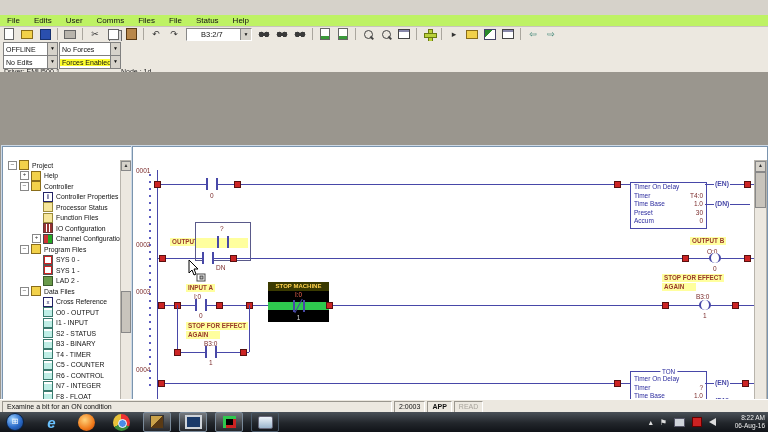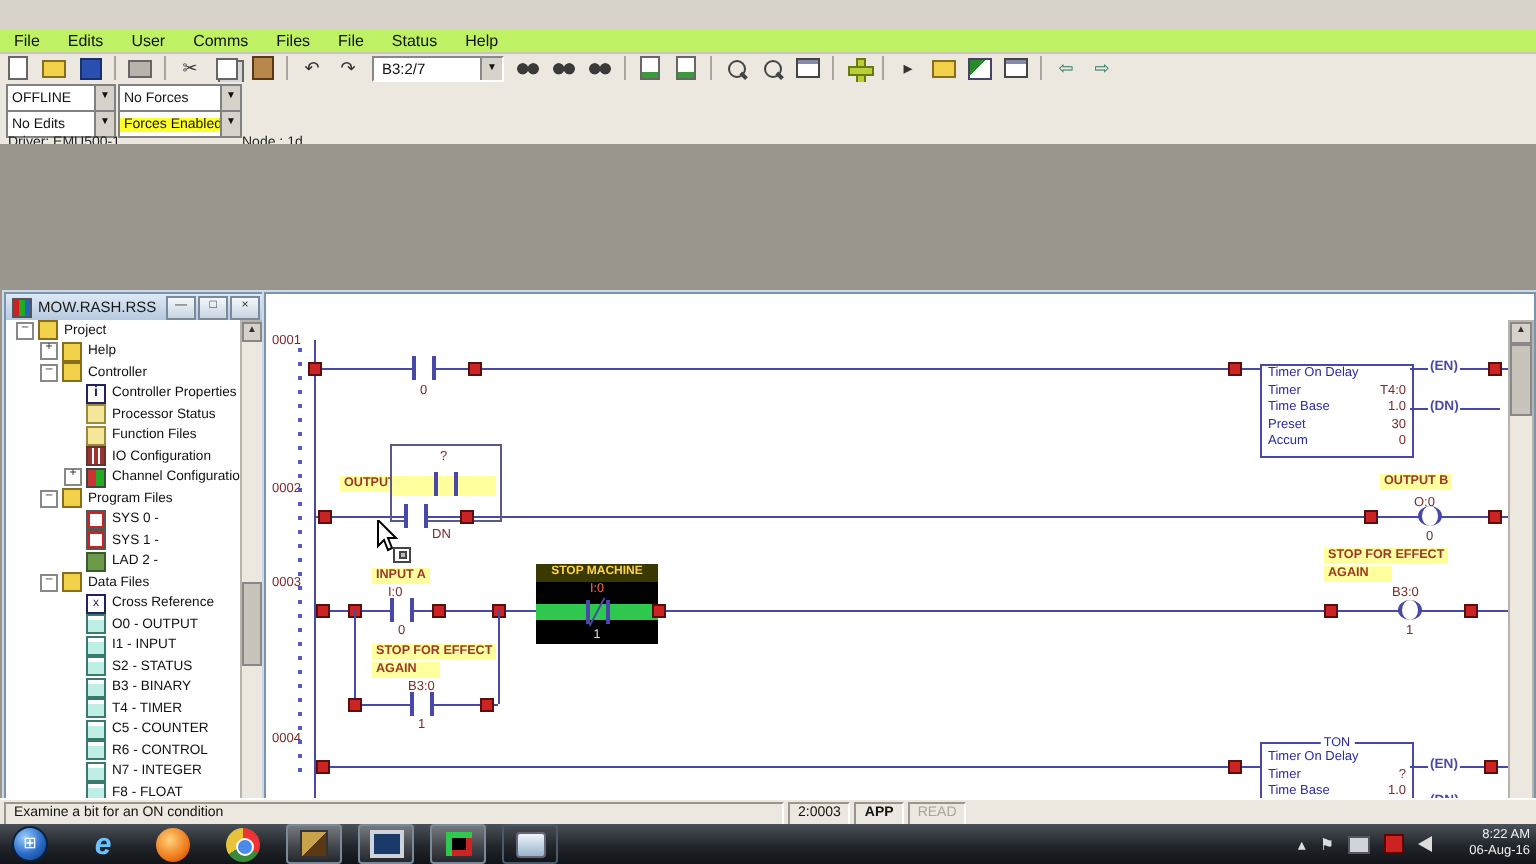--- a/index.html
+++ b/index.html
@@ -36,21 +36,21 @@
   .g-zoom{width:7px;height:7px;border:1.5px solid #444;border-radius:50%;position:relative;}
   .g-zoom:after{content:"";position:absolute;left:5px;top:6px;width:4px;height:1.5px;background:#444;transform:rotate(45deg);}
   .g-window{width:10px;height:8px;background:#fff;border:1px solid #444;box-shadow:inset 0 2px 0 #88a;}
   .g-plus{position:relative;width:11px;height:11px;}
   .g-plus:before{content:"";position:absolute;left:4px;top:0;width:3px;height:11px;background:#b9d03a;border:1px solid #6a7a10;}
   .g-plus:after{content:"";position:absolute;left:0;top:4px;width:11px;height:3px;background:#b9d03a;border:1px solid #6a7a10;}
   .g-chart{width:10px;height:9px;background:linear-gradient(135deg,#2a8a2a 40%,#fff 40%);border:1px solid #446;}
   .g-arrow{font-size:9px;color:#2a7a6a;line-height:9px;}
   #addrcombo{width:64px;height:11px;background:#fff;border:1px solid #888;border-color:#888 #fff #fff #888;
     display:flex;align-items:center;margin:0 3px;}
-  #addrcombo .val{flex:1;padding-left:4px;font-size:7.5px;}
+  #addrcombo .val{flex:1;padding-left:14px;font-size:7.5px;}
   #addrcombo .drop{width:10px;height:11px;background:#d6d2ca;border-left:1px solid #888;text-align:center;font-size:5px;line-height:11px;}
   
   #toolbar2{left:0;top:41px;width:768px;height:31px;background:#ece8e0;border-bottom:2px solid #b8b4ac;}
   .combo{position:absolute;height:12px;background:#fff;border:1px solid #808080;display:flex;align-items:center;font-size:7px;}
   .combo .cval{flex:1;padding-left:2px;white-space:nowrap;overflow:hidden;}
   .combo .cbtn{width:9px;height:100%;background:#d6d2ca;border-left:1px solid #808080;font-size:5px;text-align:center;line-height:11px;}
   .combo.yellow .cval{background:#ffff2e;}
   .minitext{position:absolute;font-size:7px;color:#222;white-space:nowrap;}
   #nodegfx{left:121px;top:43px;width:31px;height:22px;background:#000;}
   #nodegfx i{position:absolute;width:3px;height:3px;}
@@ -297,29 +297,20 @@
       <span class="itab"><b>Bit</b></span>
       <span class="itab"><b>Timer/Counter</b></span>
       <span class="itab"><b>Input/Output</b></span>
       <span class="itab"><b>Compare</b></span>
     </div>
   </div>
 
   <div id="mdi" class="abs">
 
     <div id="treewin" class="childwin">
-      <div class="childtitle">
-        <div class="cicon"></div>
-        <span>MOW.RASH.RSS</span>
-        <div class="cbtns">
-          <div class="cbtn2">—</div>
-          <div class="cbtn2">□</div>
-          <div class="cbtn2">×</div>
-        </div>
-      </div>
       <div id="treebody">
           <div class="tree-row" style="padding-left: 4px;">
             <span class="texp">–</span>
             <span class="ticon folder"></span>
             <span>Project</span>
           </div>
           <div class="tree-row" style="padding-left: 16px;">
             <span class="texp">+</span>
             <span class="ticon folder"></span>
             <span>Help</span>

